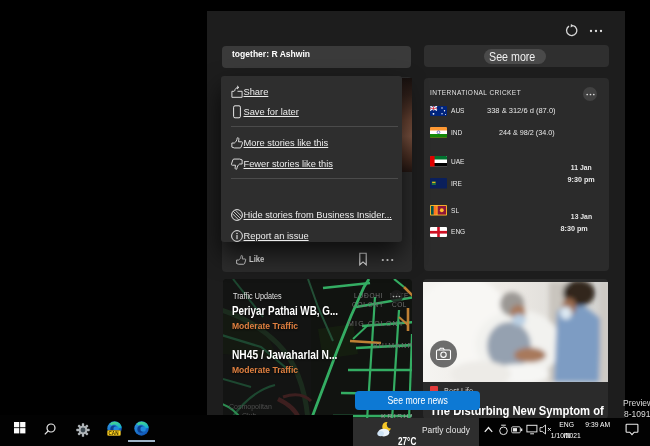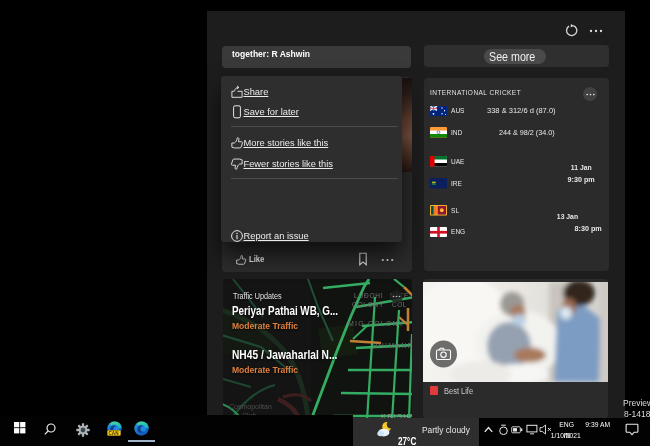--- a/index.html
+++ b/index.html
@@ -85,20 +85,27 @@
         </svg>
       <span class="txt">More stories like this</span>
     </div>
     <div class="mi" style="top:78.3px">
       <svg width="14" height="14" viewBox="0 0 15 15">
           <path d="M13 7.5 l-2.7 0 c-1.6 1-2.7 2.7-3 5.2 c-0.1 0.9-2 0.6-1.8-1.1 l0.4-2.8 l-3.4 0 c-0.9 0-1.1-0.7-0.9-1.3 l1.4-4.3 c0.2-0.6 0.7-1 1.3-1 l6 0 l2.7 0.9 Z" fill="none" stroke="#e6e6e6" stroke-width="1"></path>
         </svg>
       <span class="txt">Fewer stories like this</span>
     </div>
     <div class="sep" style="top:102px"></div>
+    <div class="mi" style="top:129.9px">
+      <svg width="14" height="14" viewBox="0 0 14 14">
+          <circle cx="7" cy="7" r="5.4" fill="none" stroke="#e6e6e6" stroke-width="1"></circle>
+          <path d="M3.2 3.2 L10.8 10.8 M5.6 2.4 L12 8.8 M2.4 5.6 L8.8 12" stroke="#e6e6e6" stroke-width="0.8"></path>
+        </svg>
+      <span class="txt">Hide stories from Business Insider...</span>
+    </div>
     <div class="mi" style="top:150.4px">
       <svg width="14" height="14" viewBox="0 0 14 14">
           <circle cx="7" cy="7" r="5.4" fill="none" stroke="#e6e6e6" stroke-width="1"></circle>
           <circle cx="7" cy="4.4" r="0.75" fill="#e6e6e6"></circle>
           <rect x="6.45" y="6" width="1.1" height="4.2" fill="#e6e6e6"></rect>
         </svg>
       <span class="txt">Report an issue</span>
     </div>
   </div>
 
@@ -175,22 +182,22 @@
 
   <div class="flag" style="left:429.5px;top:226.8px;z-index:2">
       <svg width="17" height="10.5" viewBox="0 0 17 10.5">
         <rect width="17" height="10.5" fill="#fff"></rect>
         <rect x="7.2" width="2.6" height="10.5" fill="#ce1124"></rect>
         <rect y="3.9" width="17" height="2.7" fill="#ce1124"></rect>
       </svg>
     </div>
   <div class="crow" style="left:450.5px;top:227px"><span class="sx" style="transform:scaleX(0.82)">ENG</span></div>
 
-  <div class="crow b" style="left:548px;top:212px;width:38px;text-align:center;font-size:8px"><span class="sxc" style="transform:scaleX(0.85)">13 Jan</span></div>
-  <div class="crow b" style="left:559px;top:224px;width:44px;text-align:right;font-size:8px"><span class="sxc" style="transform:scaleX(0.9)">8:30 pm</span></div>
+  <div class="crow b" style="left:562px;top:212px;width:38px;text-align:center;font-size:8px"><span class="sxc" style="transform:scaleX(0.85)">13 Jan</span></div>
+  <div class="crow b" style="left:559px;top:224px;width:44px;text-align:left;font-size:8px"><span class="sxc" style="transform:scaleX(0.9)">8:30 pm</span></div>
 
 
   <div class="abs" style="left:222.5px;top:279px;width:189.5px;height:140px;border-radius:4px;overflow:hidden;z-index:1">
     <svg width="190" height="140" viewBox="0 0 190 140">
       <rect width="190" height="140" fill="#111310"></rect>
       <rect x="0" y="0" width="88" height="140" fill="#131413"></rect>
       <polygon points="95,50 130,45 135,75 100,80" fill="#15200f" opacity="0.8"></polygon>
       <polygon points="0,35 40,45 55,80 0,75" fill="#151a12" opacity="0.8"></polygon>
       <path d="M-5 30 Q30 40 55 65 T85 140" stroke="#1b2b1d" stroke-width="5" fill="none"></path>
       <path d="M10 0 L40 38" stroke="#1d4730" stroke-width="2" fill="none"></path>
@@ -272,25 +279,27 @@
       </g>
       <circle cx="20.5" cy="72" r="13.5" fill="#4e4e4e" opacity="0.82"></circle>
       <g stroke="#fff" stroke-width="1.1" fill="none">
         <rect x="13.5" y="68" width="14" height="9.5" rx="1.2"></rect>
         <circle cx="20.5" cy="72.7" r="2.7"></circle>
         <path d="M16 68 l1.3-1.8 h3 l1 1.8"></path>
       </g>
     </svg>
     <div style="position:absolute;left:7px;top:107px;width:8.5px;height:8.5px;background:#e23b3b;border-radius:1px"></div>
     <div style="position:absolute;left:21px;top:106.5px;color:#c9c9c9;font-size:8.5px"><span class="sx" style="transform:scaleX(0.88)">Best Life</span></div>
+    <div style="position:absolute;left:7.5px;top:124.5px;color:#fff;font-weight:bold;font-size:12.5px"><span class="sx" style="transform:scaleX(0.9)">The Disturbing New Symptom of</span></div>
   </div>
 
+  <div class="abs" style="left:355px;top:390.5px;width:125px;height:19.5px;background:#0d79d4;border-radius:4px;z-index:10;text-align:center;color:#fff;font-size:10px;line-height:19px"><span class="sxc" style="transform:scaleX(0.87)">See more news</span></div>
 
   <div class="abs" style="left:623px;top:397.5px;color:#dcdcdc;font-size:8.5px;z-index:8;white-space:nowrap">Preview</div>
-  <div class="abs" style="left:624px;top:409px;color:#dcdcdc;font-size:8.5px;z-index:8;white-space:nowrap">8-1418</div>
+  <div class="abs" style="left:624px;top:409px;color:#dcdcdc;font-size:8.5px;z-index:8;white-space:nowrap">8-1091</div>
 
   <div id="taskbar" class="abs"></div>
   <div class="abs" style="left:0;top:415px;width:353px;height:4px;background:#020202;z-index:19"></div>
 
   <svg class="abs" style="left:14px;top:422px;z-index:21" width="11.5" height="11.5" viewBox="0 0 12 12">
     <rect x="0" y="0" width="5.5" height="5.5" fill="#fcfcfc"></rect>
       <rect x="6.4" y="0" width="5.5" height="5.5" fill="#fcfcfc"></rect>
     <rect x="0" y="6.4" width="5.5" height="5.5" fill="#fcfcfc"></rect>
       <rect x="6.4" y="6.4" width="5.5" height="5.5" fill="#fcfcfc"></rect>
   </svg>

